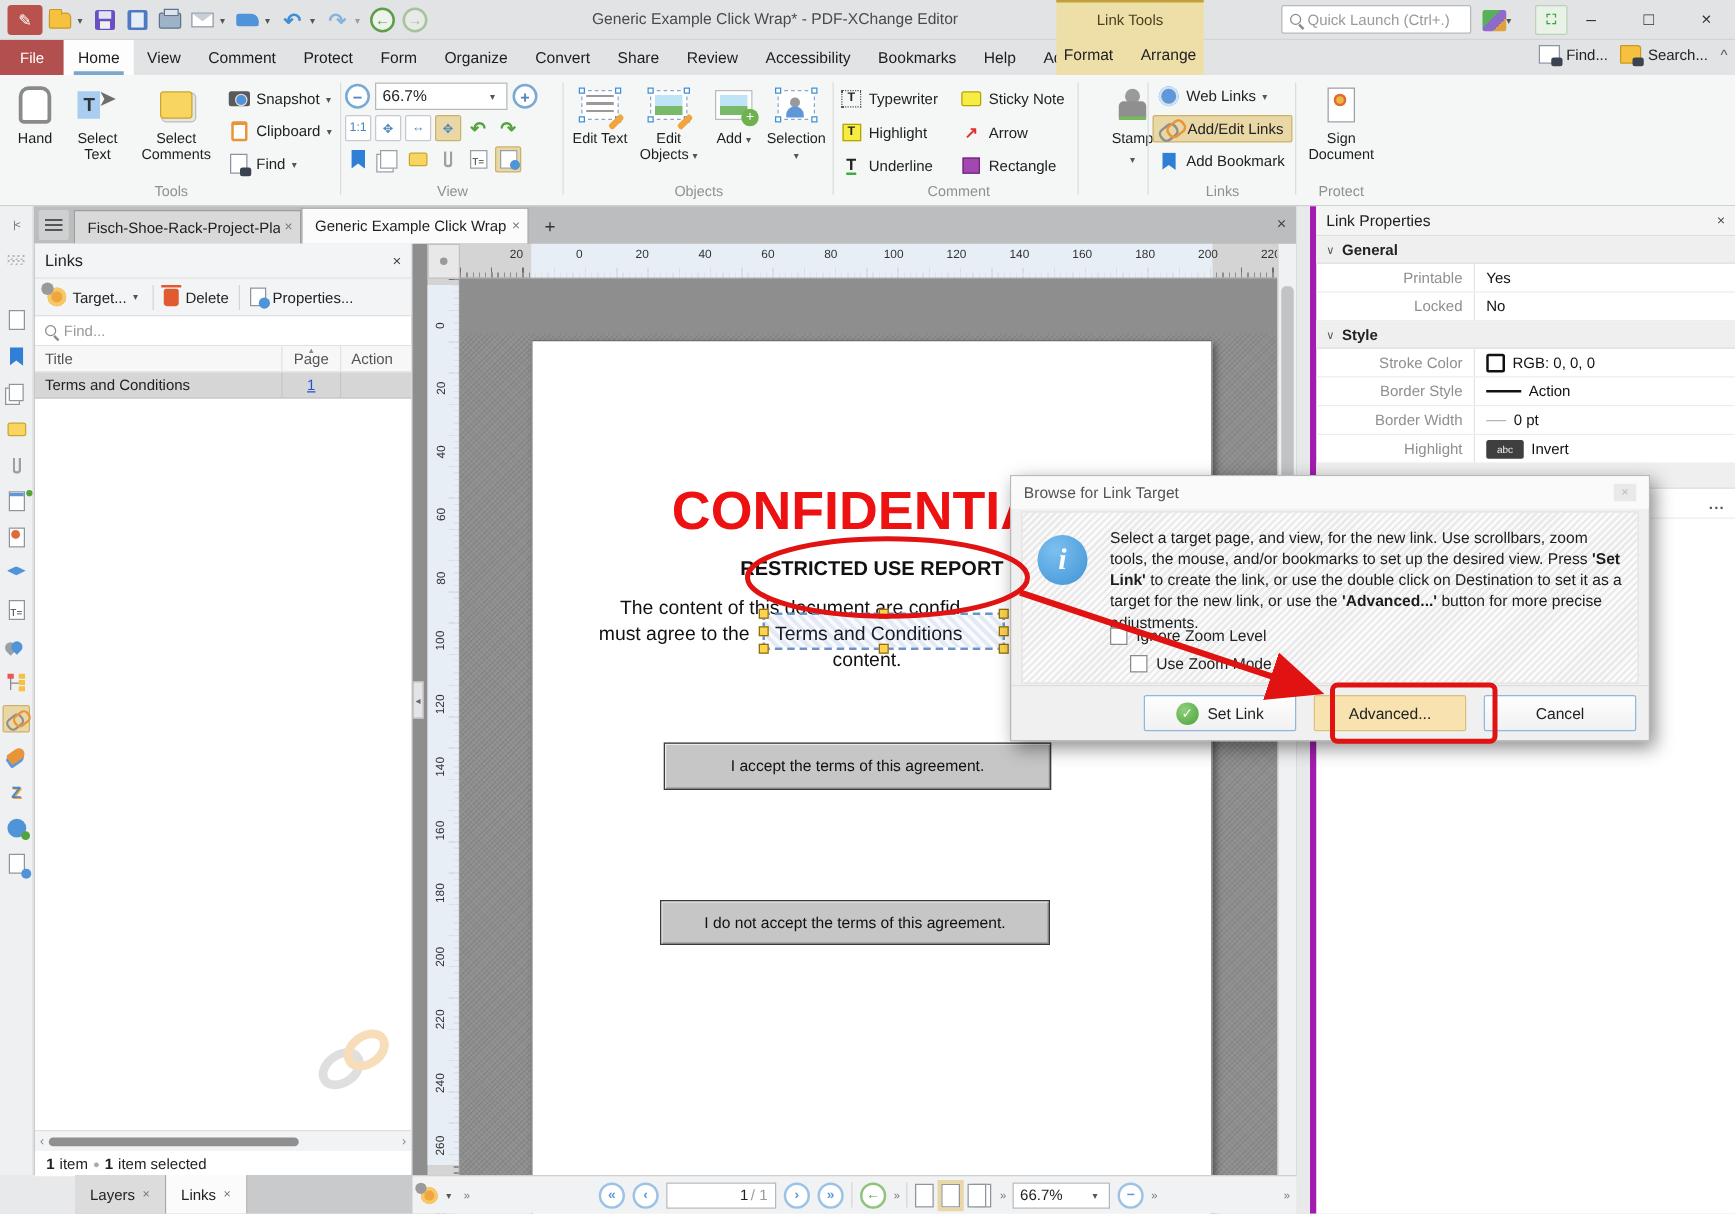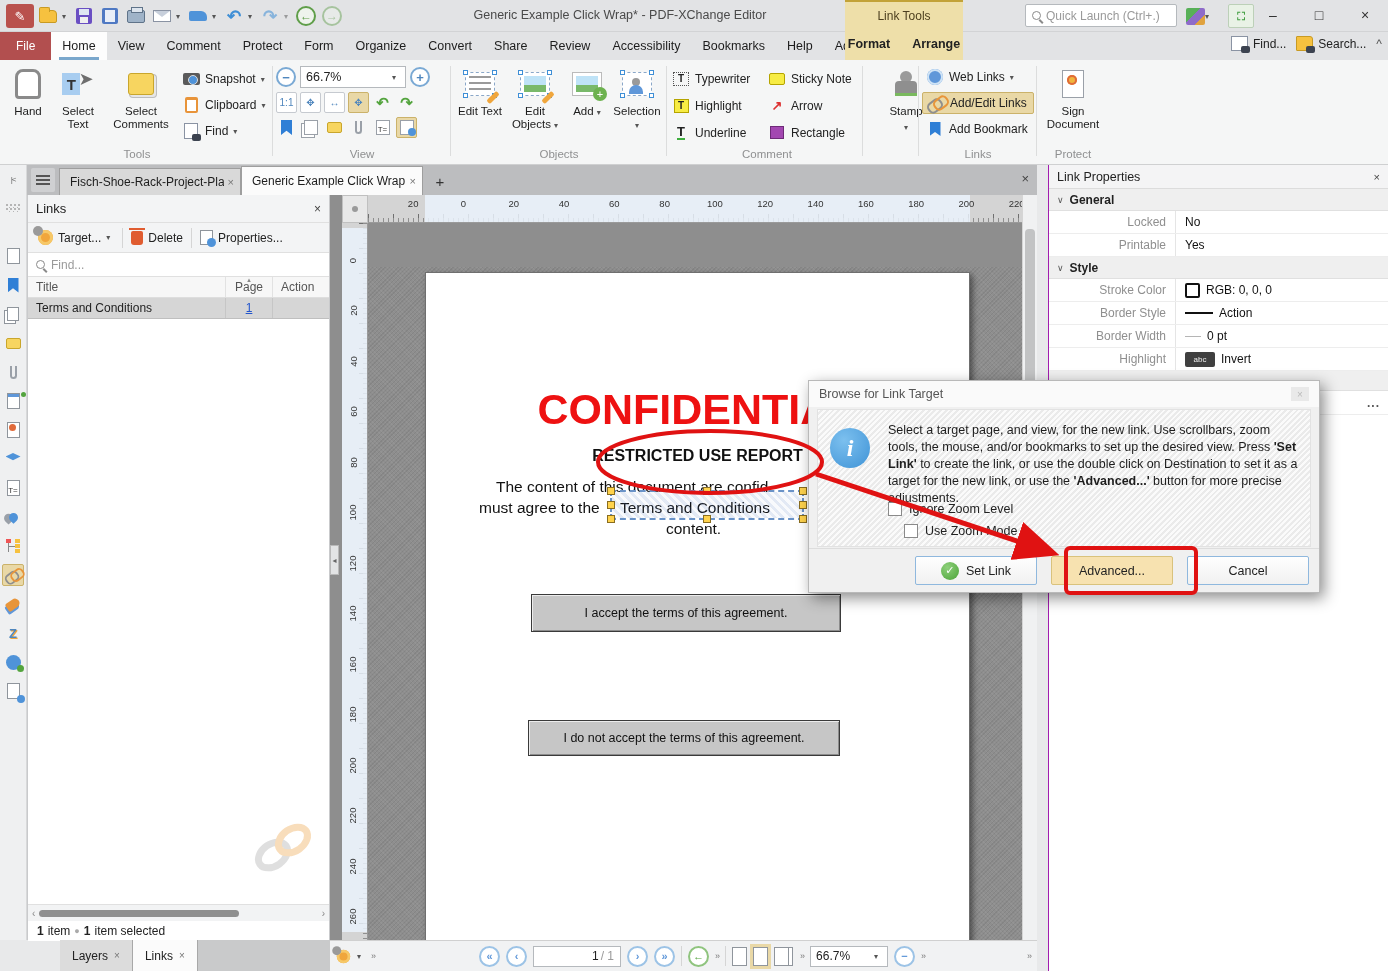--- a/index.html
+++ b/index.html
@@ -33,21 +33,21 @@
   .mag { width:9px; height:9px; border:1.5px solid #8a8a8a; border-radius:50%; position:relative; flex:0 0 auto; }
   .mag:after { content:""; position:absolute; left:7px; top:7px; width:5px; height:1.5px; background:#8a8a8a; transform:rotate(45deg); transform-origin:0 0; }
   #ui-opts { position:absolute; left:1186px; top:4px; width:34px; height:24px; display:flex; align-items:center; }
   .ic-uiopt { width:19px; height:17px; border-radius:2px; background:linear-gradient(135deg,#58b058 0 40%,#8e6bc9 40% 70%,#e0a23e 70%); }
   #fullscr { position:absolute; left:1228px; top:4px; width:26px; height:24px; background:#e9f2e6; border:1px solid #bcd0b8; border-radius:2px; display:flex; align-items:center; justify-content:center; color:#3f9e3f; font-size:11px; font-weight:bold; }
   .winbtn { position:absolute; top:0; width:46px; height:30px; display:flex; align-items:center; justify-content:center; font-size:14px; color:#333; }
 
   
   #linktools { position:absolute; left:845px; top:0; width:118px; height:60px; background:#eedfa9; border-top:2px solid #c2a238; z-index:5; }
   #linktools .lt-label { height:28px; display:flex; align-items:center; justify-content:center; font-size:12px; color:#4e4020; }
-  #linktools .lt-tabs { display:flex; justify-content:center; gap:4px; height:28px;font-weight:bold; }
+  #linktools .lt-tabs { display:flex; justify-content:center; gap:4px; height:28px; }
   .lt-tab { padding:0 9px; display:flex; align-items:center; font-size:12.5px; color:#222; }
 
   
   #tabsrow { position:absolute; left:0; top:32px; width:1388px; height:28px; background:#e2e3e5; }
   #tabsrow .row { display:flex; height:28px; align-items:stretch; }
   .rtab { padding:0 11px; display:flex; align-items:center; font-size:12.5px; color:#1d1d1d; position:relative; }
   .rtab.active { background:#fdfdfd; }
   .rtab.active:after { content:""; position:absolute; left:8px; right:8px; bottom:0; height:3px; background:#7aa7cc; }
   #file-tab { background:#b24f4f; color:#fff; padding:0 16px; display:flex; align-items:center; }
   #tabsrow-right { position:absolute; right:6px; top:4px; display:flex; align-items:center; gap:10px; color:#222; }
@@ -237,21 +237,21 @@
   .bb-chev { color:#777; font-size:9px; letter-spacing:-1px; }
   .navcirc { width:21px; height:21px; border-radius:50%; border:2px solid #9cc3e6; color:#5f97d9; background:#fff; display:flex; align-items:center; justify-content:center; font-size:11px; font-weight:bold; }
   #pagefield { width:88px; height:21px; background:#fff; border:1px solid #b5b9bd; display:flex; align-items:center; justify-content:flex-end; padding:0 6px; gap:2px; }
   #pagefield .tot { color:#9a9a9a; }
   .layic { width:15px; height:19px; background:#fff; border:1px solid #8f959c; }
   .layic.hl2 { outline:3px solid #e9d8a6; }
   .layic.two { box-shadow:4px 0 0 -1px #fff, 4px 0 0 0 #8f959c; margin-right:5px; }
   #bb-zoom { width:78px; height:21px; background:#fff; border:1px solid #b5b9bd; display:flex; align-items:center; justify-content:space-between; padding:0 5px; }
 
   
-  #rightpanel { position:absolute; left:1048px; top:165px; width:340px; height:806px; background:#fff; border-left:1px solid #a21caf; }
+  #rightpanel { position:absolute; left:1048px; top:165px; width:340px; height:806px; background:#fff; border-left:5px solid #a21caf; }
   #rp-head { height:24px; background:#f4f4f5; border-bottom:1px solid #dcdcdc; display:flex; align-items:center; padding:0 8px; font-size:12.5px; }
   #rp-head .x { margin-left:auto; font-size:11px; color:#444; }
   .rp-sect { height:22px; background:#efefef; border-bottom:1px solid #e0e0e0; display:flex; align-items:center; gap:6px; padding:0 8px; font-weight:bold; font-size:12px; }
   .rp-sect .chev { font-size:9px; color:#555; font-weight:normal; }
   .rp-row { height:23px; display:flex; border-bottom:1px solid #ededed; font-size:12px; align-items:center; }
   .rp-label { width:127px; text-align:right; padding-right:9px; color:#8f8f8f; border-right:1px solid #e5e5e5; align-self:stretch; display:flex; align-items:center; justify-content:flex-end; }
   .rp-value { padding-left:9px; color:#111; display:flex; align-items:center; gap:6px; }
   .swatch { width:15px; height:15px; background:#fff; border:2px solid #111; border-radius:2px; }
   .lineSolid { width:28px; height:2px; background:#111; }
   .lineThin { width:16px; height:1px; background:#b5b5b5; }
@@ -914,26 +914,26 @@
       <span>Link Properties</span>
       <span class="x">×</span>
     </div>
     <div class="rp-sect">
       <span class="chev">∨</span>
       <span>General</span>
     </div>
     <div>
 
     <div class="rp-row">
+        <div class="rp-label">Printable</div>
+        <div class="rp-value">Yes</div>
+      </div>
+        <div class="rp-row">
         <div class="rp-label">Locked</div>
         <div class="rp-value">No</div>
-      </div>
-        <div class="rp-row">
-        <div class="rp-label">Printable</div>
-        <div class="rp-value">Yes</div>
       </div>
       </div>
     <div class="rp-sect">
       <span class="chev">∨</span>
       <span>Style</span>
     </div>
     <div class="rp-row">
       <div class="rp-label">Stroke Color</div>
       <div class="rp-value">
           <span class="swatch"></span>

